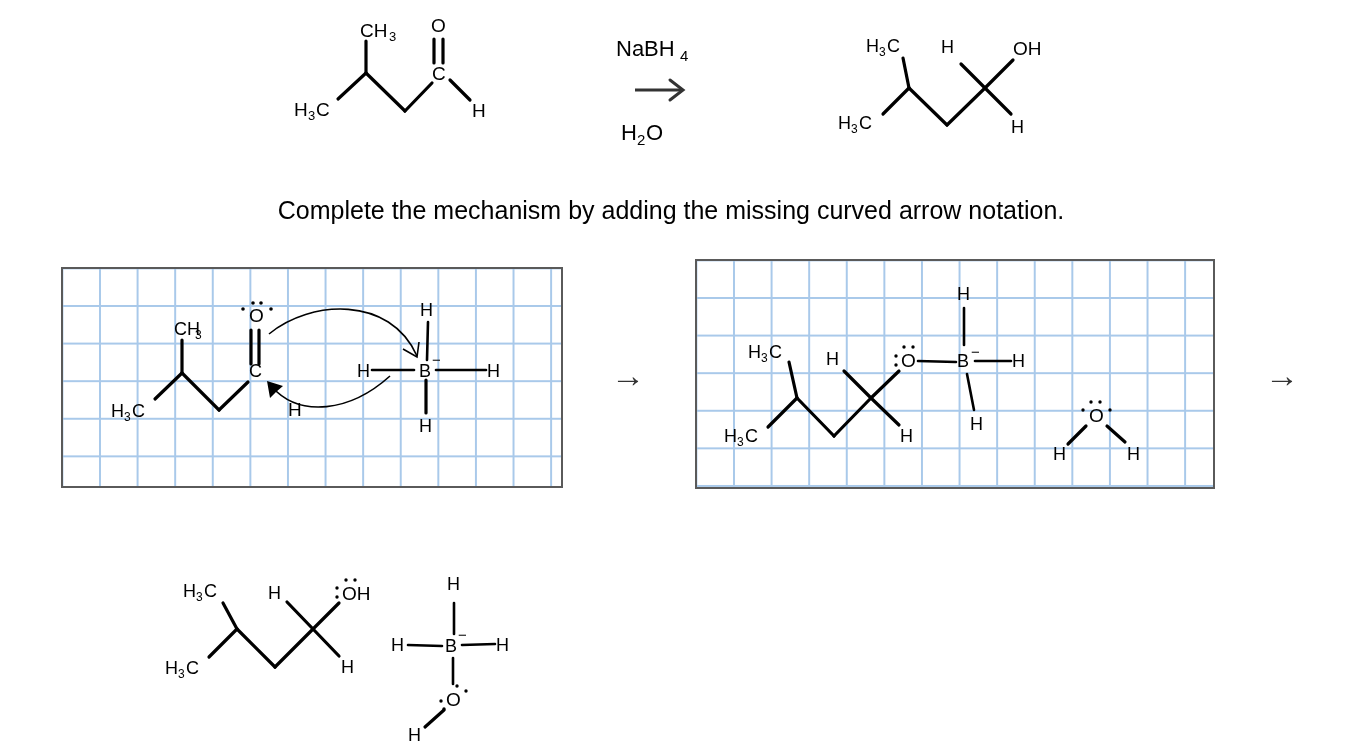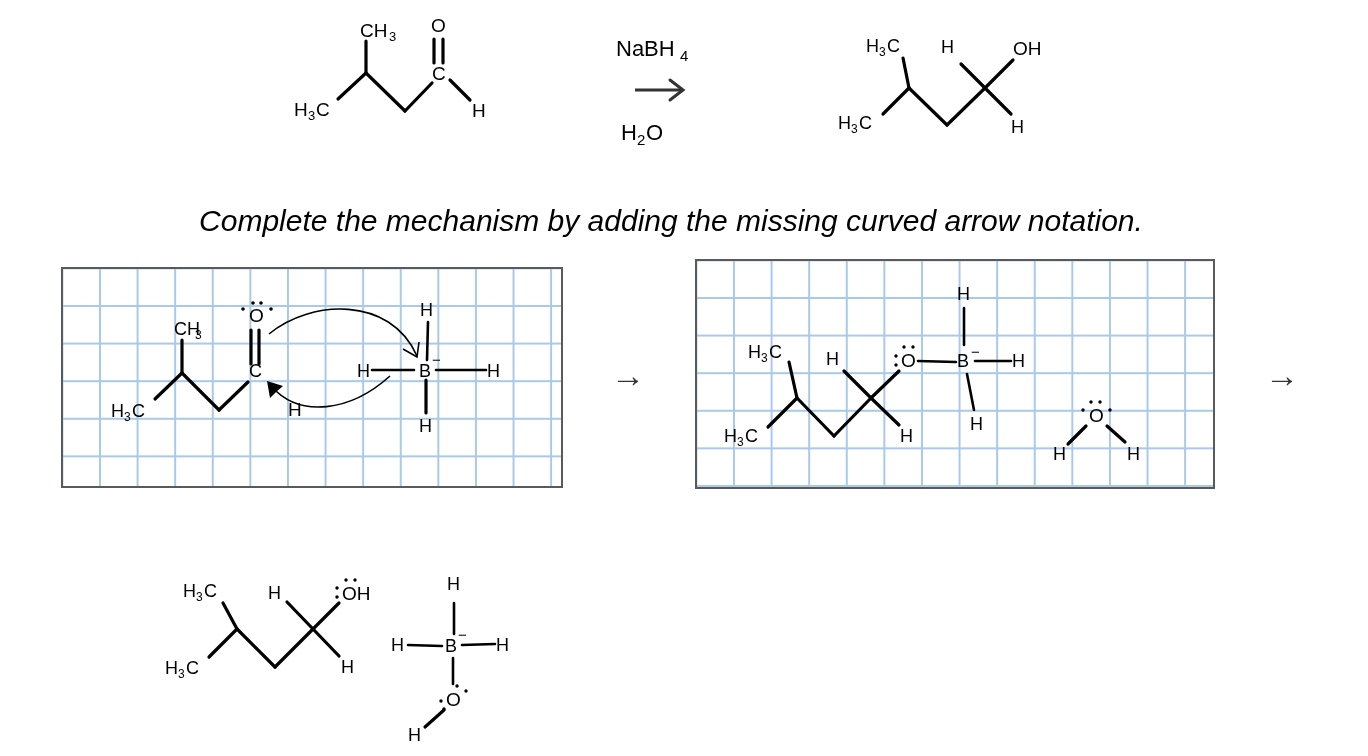--- a/index.html
+++ b/index.html
@@ -5,21 +5,21 @@
   html, body { margin: 0; padding: 0; background: #ffffff; }
   body { width: 1368px; height: 756px; position: relative; overflow: hidden;
          font-family: "Liberation Sans", sans-serif; color: #000; }
   .abs { position: absolute; }
   svg { position: absolute; left: 0; top: 0; overflow: visible; }
   svg text { font-family: "Liberation Sans", sans-serif; fill: #000; }
   .bond { stroke: #000; stroke-width: 3.2; stroke-linecap: round; fill: none; }
   .bond-thin { stroke: #000; stroke-width: 2.6; stroke-linecap: round; fill: none; }
   .curve { stroke: #000; stroke-width: 1.6; fill: none; }
   .dot { fill: #000; }
-  .instruction { left: 0; width: 1342px; top: 204px; text-align: center; font-size: 30px; font-style: italic; }
+  .instruction { left: 0; width: 1342px; top: 196px; text-align: center; font-size: 25px; }
   .panel { box-sizing: border-box; border: 2px solid #5a5a5a; background-color: #fff;
     background-image:
       linear-gradient(to right, #a9c9ea 2px, transparent 2px),
       linear-gradient(to bottom, #a9c9ea 2px, transparent 2px);
     background-size: 37.6px 37.6px; background-position: 36px 36px; }
   .rxn-arrow { font-size: 34px; color: #333; }
 </style>
 </head>
 <body>
 

